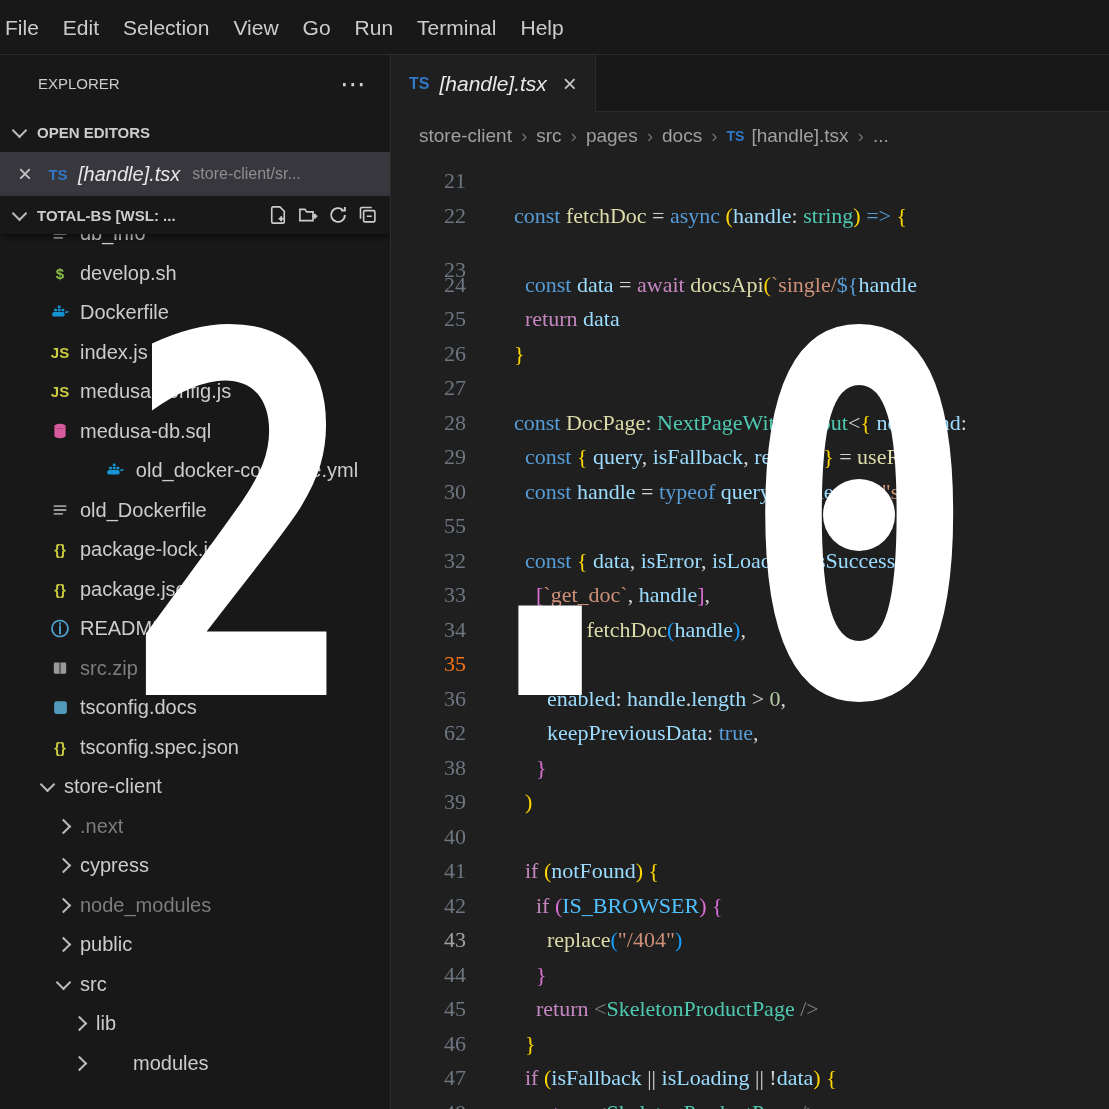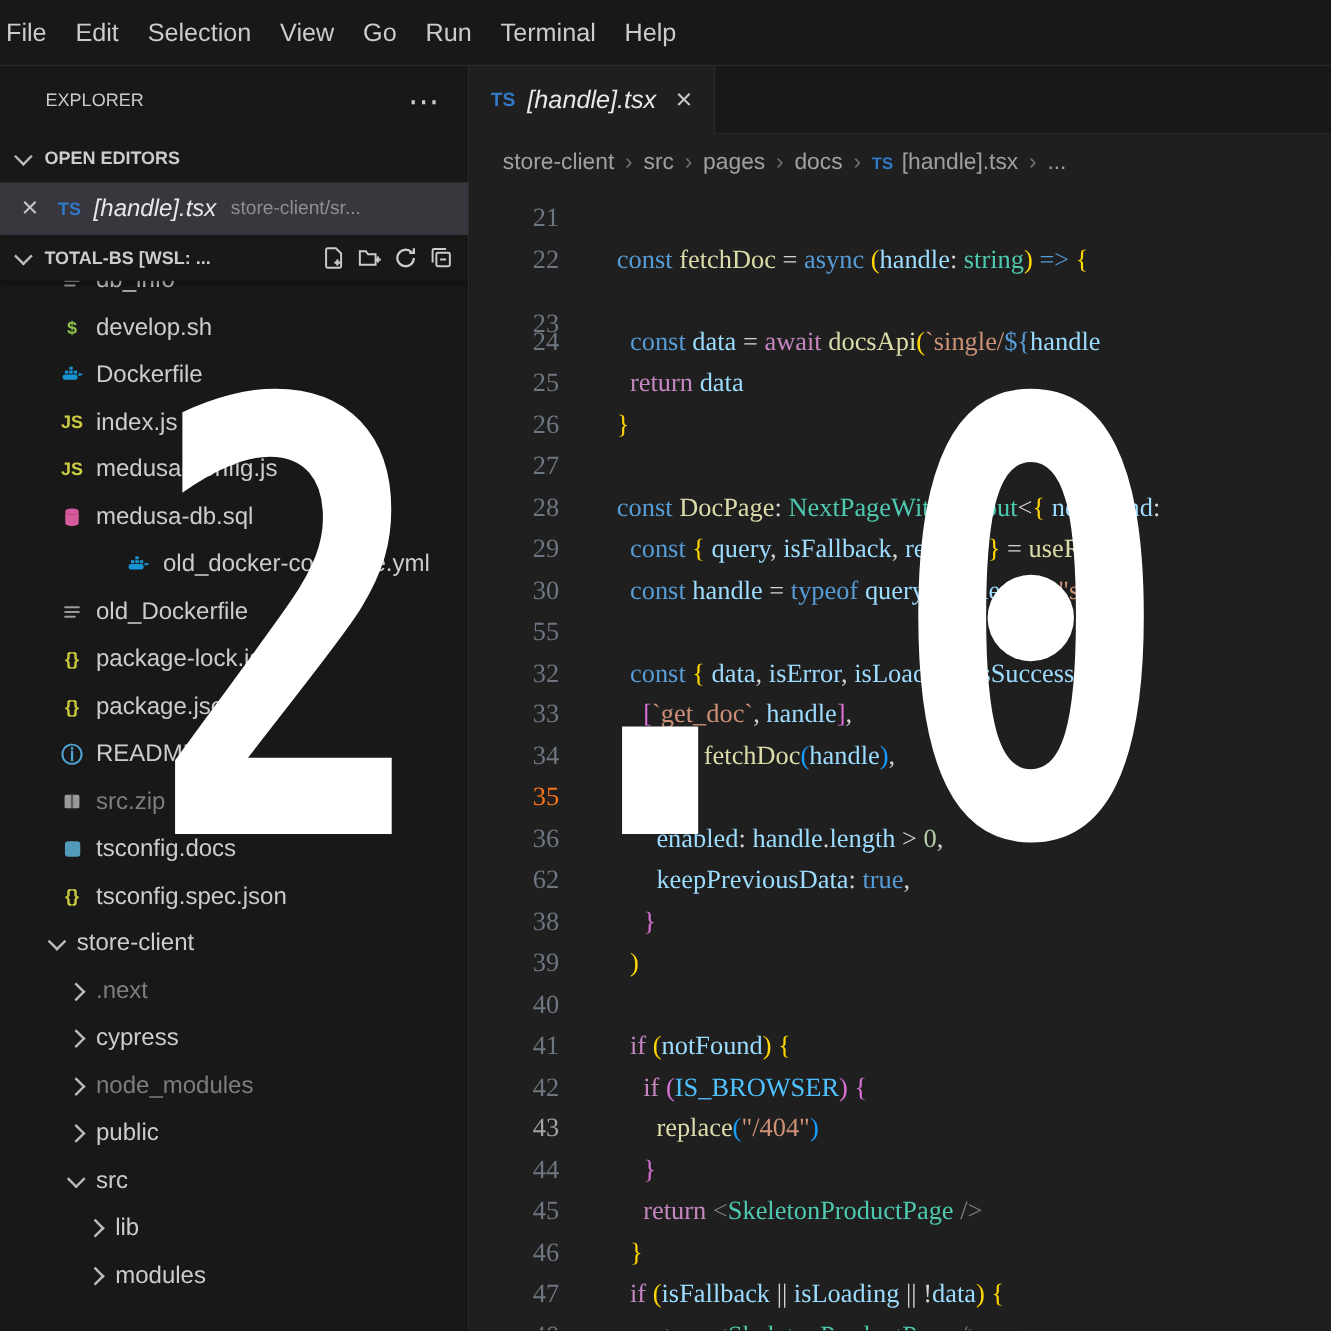--- a/index.html
+++ b/index.html
@@ -279,21 +279,21 @@
               <span class="chev down"></span>
             </span>
             <span class="fname">src</span>
           </div>
           <div class="tree-row" style="padding-left: 70px;">
             <span class="fchev">
               <span class="chev right"></span>
             </span>
             <span class="fname">lib</span>
           </div>
-          <div class="tree-row" style="padding-left: 70px;">
+          <div class="tree-row" style="padding-left: 70px; gap: 37px;">
             <span class="fchev">
               <span class="chev right"></span>
             </span>
             <span class="fname">modules</span>
           </div>
         </div>
     </aside>
 
     <section class="editor">
       <div class="tabbar">

